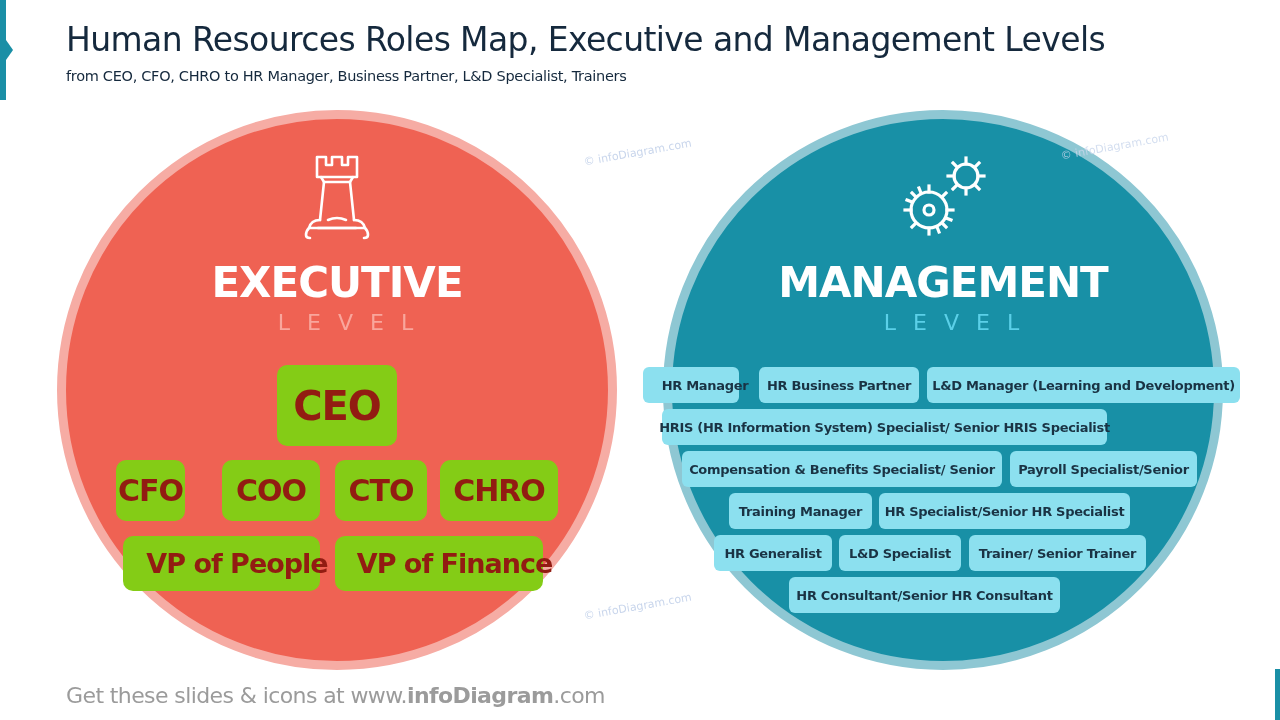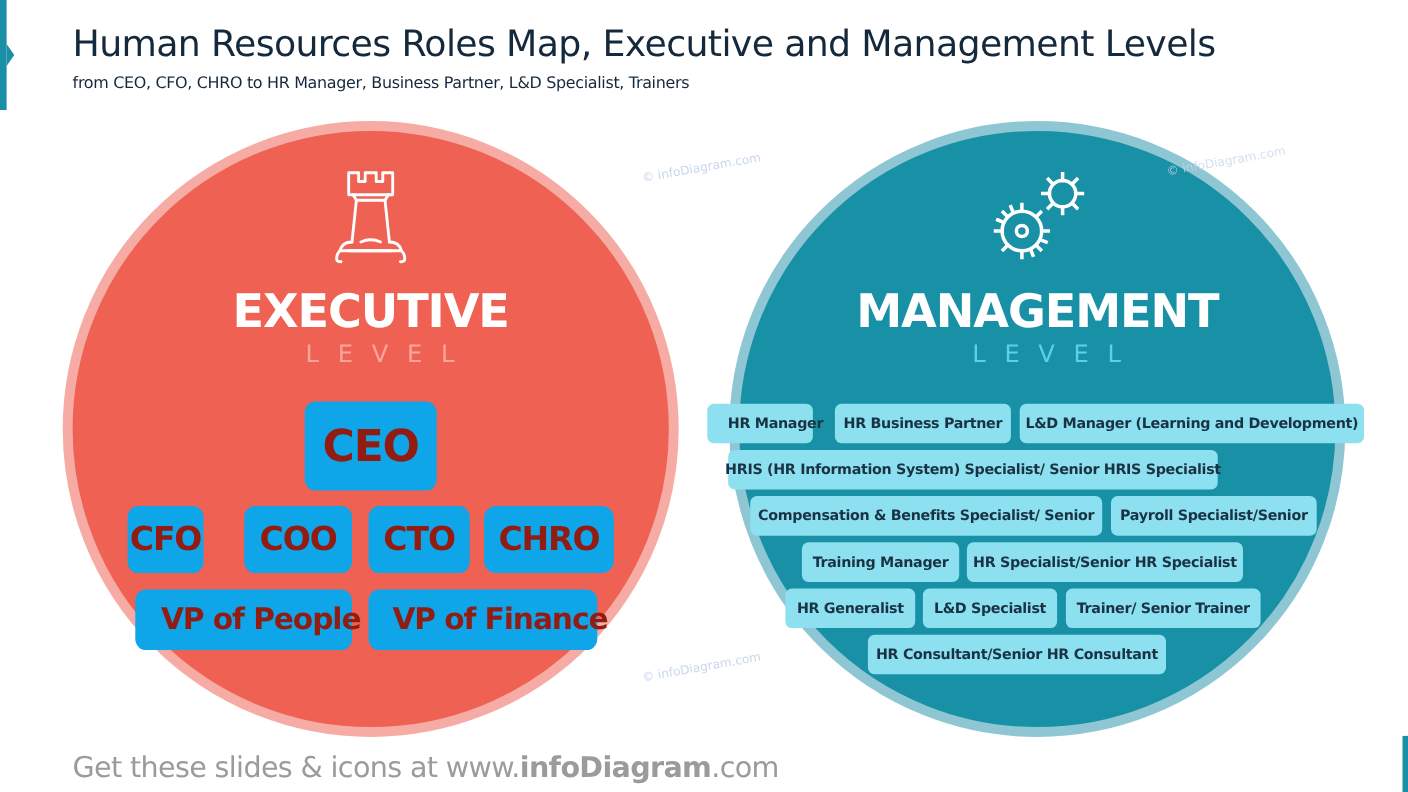--- a/index.html
+++ b/index.html
@@ -56,40 +56,40 @@
     .mgmt-title { left: 743px; width: 400px; top: 258px; }
 
     .level-sub {
       position: absolute; font-family: "DejaVu Sans", sans-serif; font-size: 22px;
       letter-spacing: 17px; text-align: center; white-space: nowrap;
     }
     .exec-sub { left: 137px; width: 417px; top: 310px; color: #f9a69c; padding-left: 17px; }
     .mgmt-sub { left: 743px; width: 417px; top: 310px; color: #5bd0e8; padding-left: 17px; }
 
     .exec-box {
-      position: absolute; background: #0ea5e9; border-radius: 10px;
+      position: absolute; background: #84cc16; border-radius: 10px;
       color: #921c12; font-family: "DejaVu Sans", sans-serif; font-weight: bold;
       display: flex; align-items: center; justify-content: center; white-space: nowrap;
       letter-spacing: -1px;
     }
     .exec-ceo { left: 277px; top: 365px; width: 120px; height: 81px; font-size: 40px; }
     .exec-r2 { top: 460px; height: 61px; font-size: 30px; }
     .exec-r3 { top: 536px; height: 55px; font-size: 27px; padding-left: 31px; }
 
     .mgmt-box {
       position: absolute; background: #8ce0ef; border-radius: 6px;
       color: #1a3344; font-family: "DejaVu Sans", sans-serif; font-weight: bold;
       font-size: 13px; letter-spacing: -0.3px;
       display: flex; align-items: center; justify-content: center; white-space: nowrap;
       height: 36px;
     }
 
     .footer {
       position: absolute; left: 66px; top: 683px;
-      font-family: "DejaVu Sans", sans-serif; font-size: 26px; color: #9b9b9b;
+      font-family: "DejaVu Sans", sans-serif; font-size: 22px; color: #9b9b9b;
       letter-spacing: -0.6px; white-space: nowrap;
     }
     .footer b { font-weight: bold; color: #9b9b9b; }
   </style>
 </head>
 <body>
 
 <div class="accent-bar-left"></div>
 <div class="accent-chevron"></div>
 <div class="accent-bar-right"></div>

